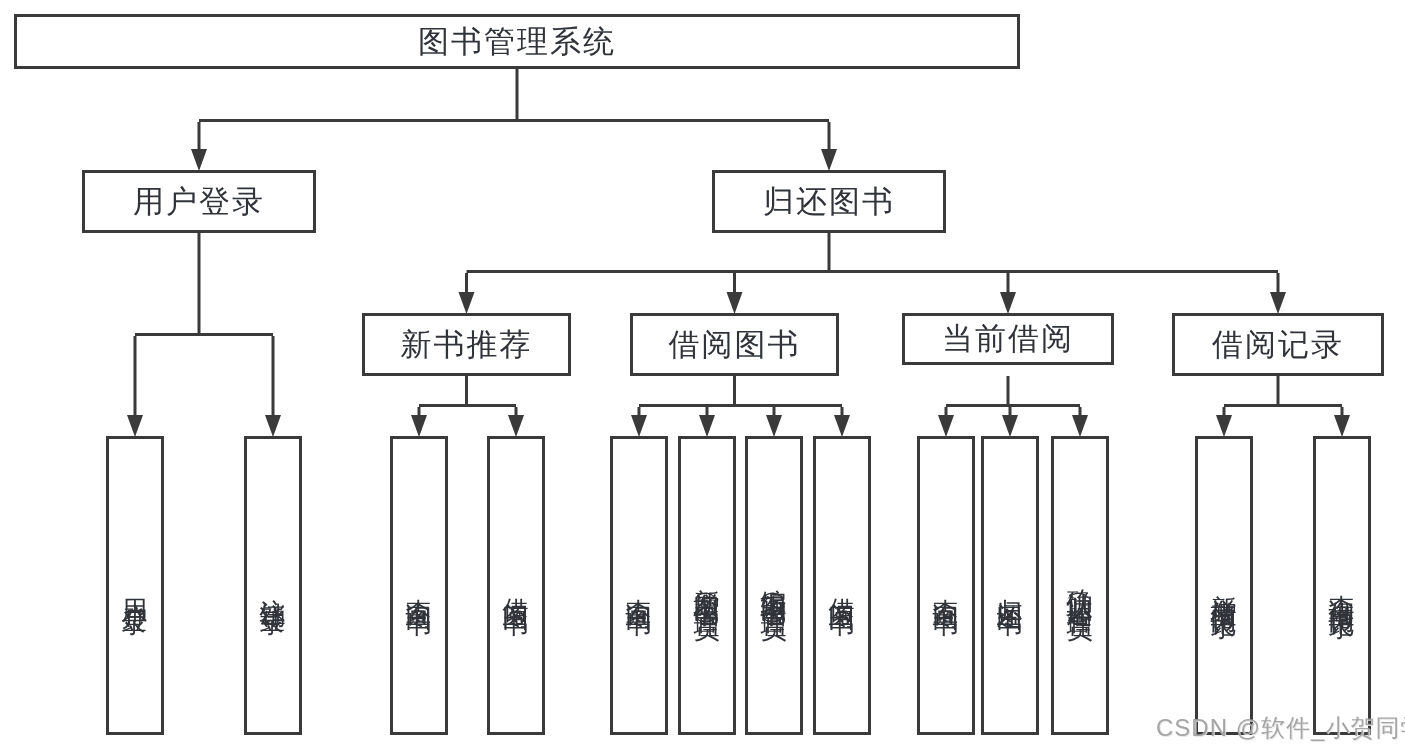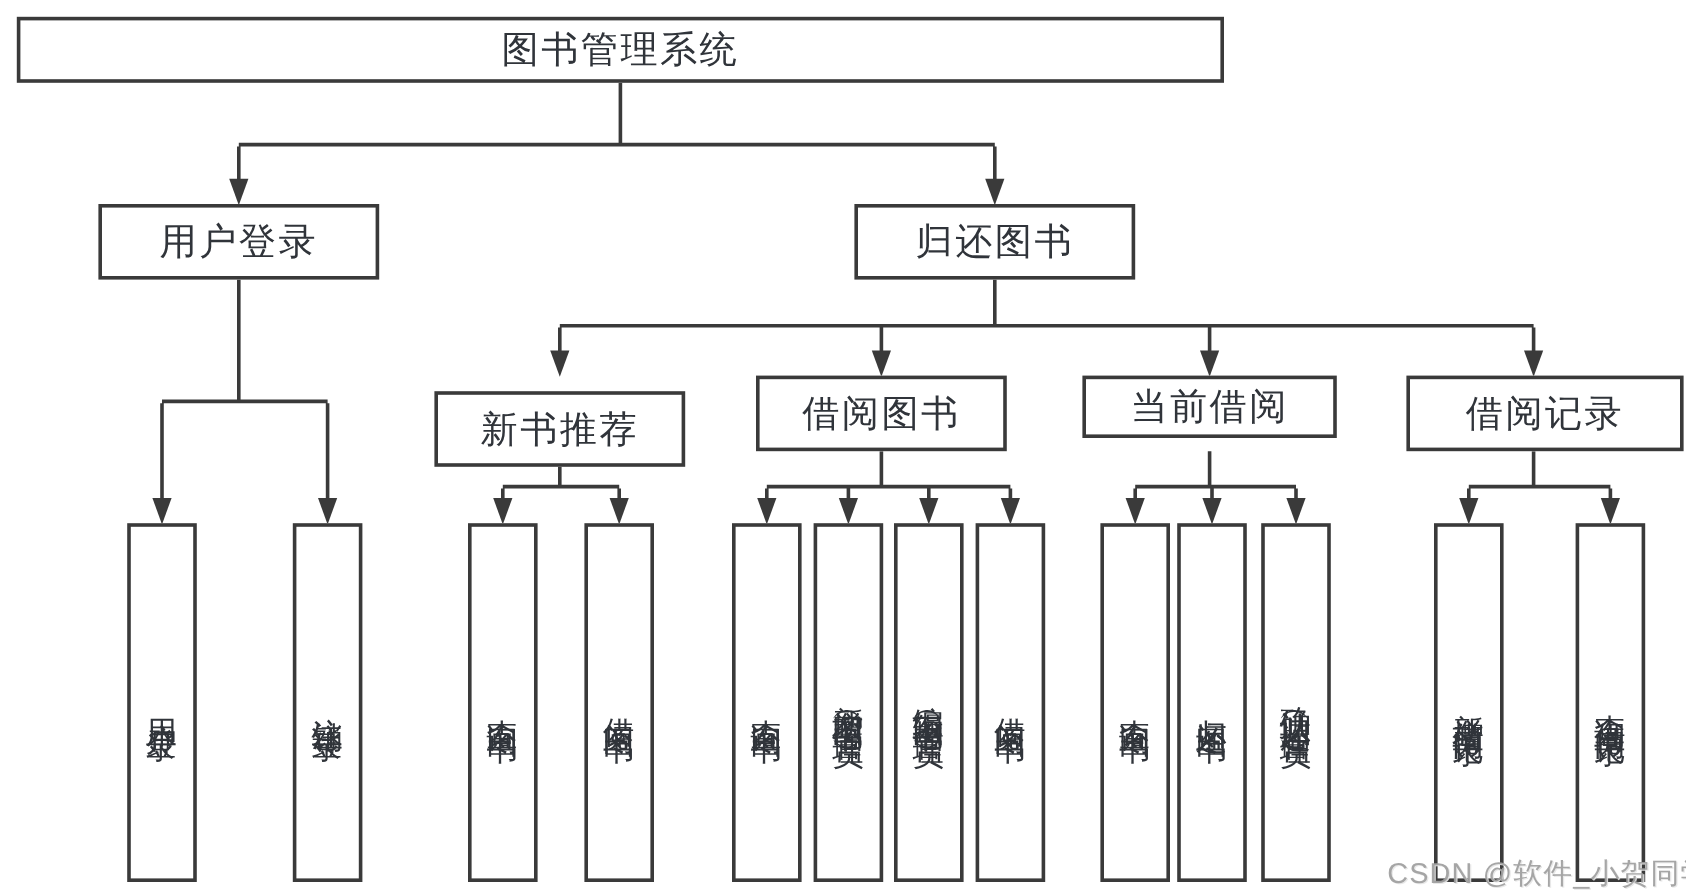--- a/index.html
+++ b/index.html
@@ -52,24 +52,24 @@
     letter-spacing: 4px;
     line-height: 1;
   }
 
   
   .n-root        { left: 14px;  top: 14px;  width: 1006px; height: 55px; }
   
   .n-user-login  { left: 82px;  top: 170px; width: 234px;  height: 63px; }
   .n-book-mgmt   { left: 712px; top: 170px; width: 234px;  height: 63px; }
   
-  .n-newbook     { left: 362px;  top: 313px; width: 209px; height: 63px; margin-top: 13px; }
+  .n-newbook     { left: 362px;  top: 313px; width: 209px; height: 63px; }
   .n-borrow      { left: 630px;  top: 313px; width: 209px; height: 63px; }
   .n-current     { left: 902px;  top: 313px; width: 212px; height: 52px; }
-  .n-record      { left: 1172px; top: 313px; width: 231px; height: 63px; }
+  .n-record      { left: 1172px; top: 313px; width: 212px; height: 63px; }
   
   .leaf { top: 436px; width: 58px; height: 299px; }
   .l1  { left: 106px; }
   .l2  { left: 244px; }
   .l3  { left: 390px; }
   .l4  { left: 487px; }
   .l5  { left: 610px; }
   .l6  { left: 678px; }
   .l7  { left: 745px; }
   .l8  { left: 813px; }

